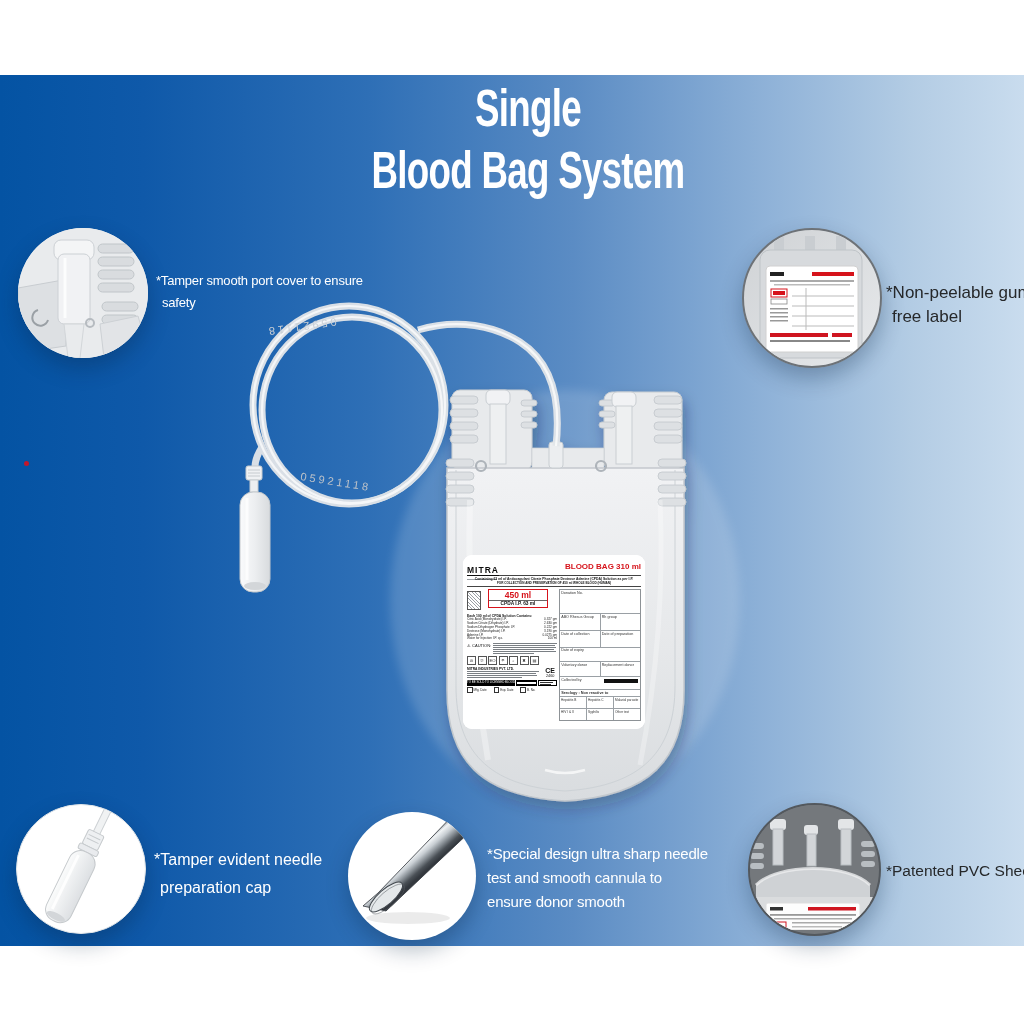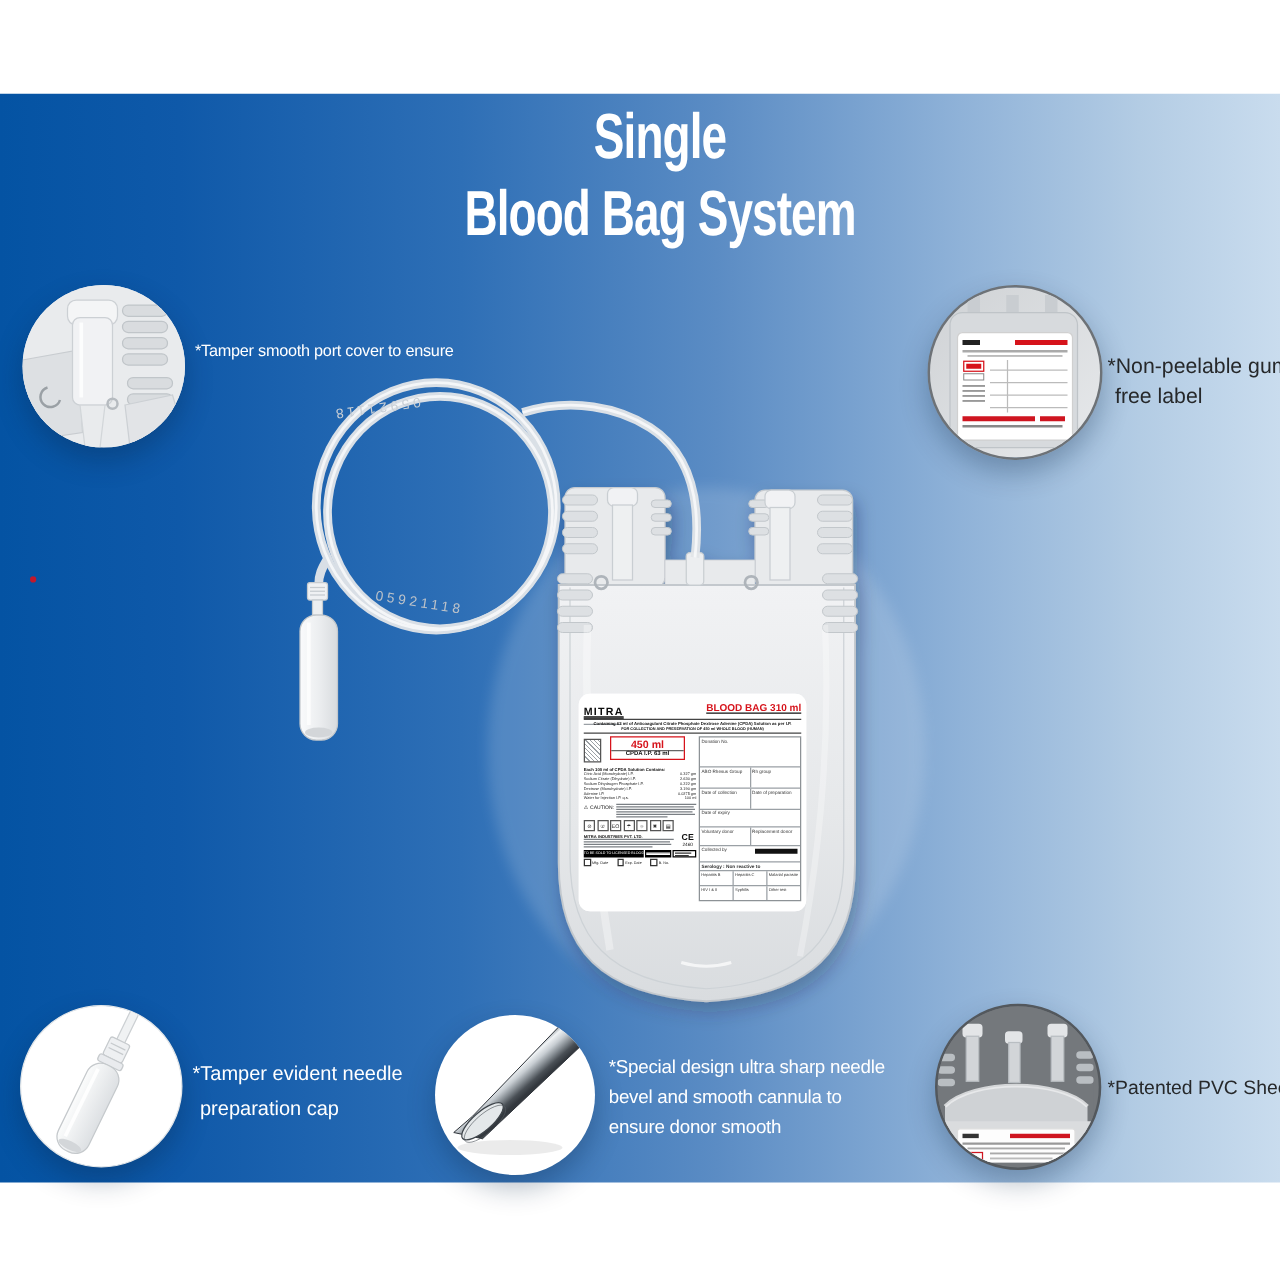--- a/index.html
+++ b/index.html
@@ -35,21 +35,21 @@
   #co-port-cover{left:156px;top:270px;font-size:13px;line-height:22px;letter-spacing:-.2px;}
   #co-label{left:886px;top:281px;font-size:17px;line-height:24px;color:#26282a;}
   #co-needle-cap{left:154px;top:846px;font-size:16px;line-height:28px;}
   #co-needle{left:487px;top:842px;font-size:15px;line-height:24px;letter-spacing:-.2px;}
   #co-pvc{left:886px;top:862px;font-size:15.5px;color:#26282a;}
   .indent{padding-left:6px;}
 
   
   #bag-label{left:463px;top:555px;width:182px;height:174px;background:#ffffff;
     border-radius:9px;box-sizing:border-box;padding:4px 4px 3px 4px;color:#111;}
-  #lbl-head{display:flex;justify-content:space-between;align-items:flex-start;height:15px;text-decoration:underline;}
+  #lbl-head{display:flex;justify-content:space-between;align-items:flex-start;height:15px;}
   #brand{font-size:8.5px;font-weight:800;letter-spacing:1px;color:#0d0d0d;
     border-bottom:1.6px solid #0d0d0d;line-height:9px;}
   .brand-tag{width:30px;height:1.5px;background:#9aa0a5;margin-top:1.5px;}
   #prod-title{font-size:8px;font-weight:bold;color:#d6131b;padding-top:3px;}
   .rule{height:0;border-top:.6px solid #444;margin:1px 0;}
   .containing{text-align:center;font-weight:bold;}
   .containing .c1{font-size:3.4px;line-height:4.4px;}
   .containing .c2{font-size:3.1px;line-height:4px;}
   #lbl-cols{display:flex;margin-top:1.5px;height:132px;}
   #lbl-left{width:92px;padding-right:2px;box-sizing:border-box;}
@@ -486,29 +486,30 @@
         <rect x="24" y="113" width="78" height="1.5" fill="#aaa"></rect>
       <rect x="22" y="117" width="14" height="6" fill="none" stroke="#cf1520"></rect>
       <rect x="42" y="117" width="62" height="1.5" fill="#aaa"></rect>
         <rect x="42" y="121" width="50" height="1.5" fill="#bbb"></rect>
     </g>
   </svg>
 </div>
 
 <div id="co-port-cover" class="abs callout">
   <div>*Tamper smooth port cover to ensure</div>
+  <div class="indent">safety</div>
 </div>
 <div id="co-label" class="abs callout">
   <div>*Non-peelable gum-</div>
   <div class="indent">free label</div>
 </div>
 <div id="co-needle-cap" class="abs callout">
   <div>*Tamper evident needle</div>
   <div class="indent">preparation cap</div>
 </div>
 <div id="co-needle" class="abs callout">
   <div>*Special design ultra sharp needle</div>
-  <div>bevel and smooth cannula to</div>
+  <div>test and smooth cannula to</div>
   <div>ensure donor smooth</div>
 </div>
 <div id="co-pvc" class="abs callout">
   <div>*Patented PVC Sheet</div>
 </div>
 
 </body></html>

